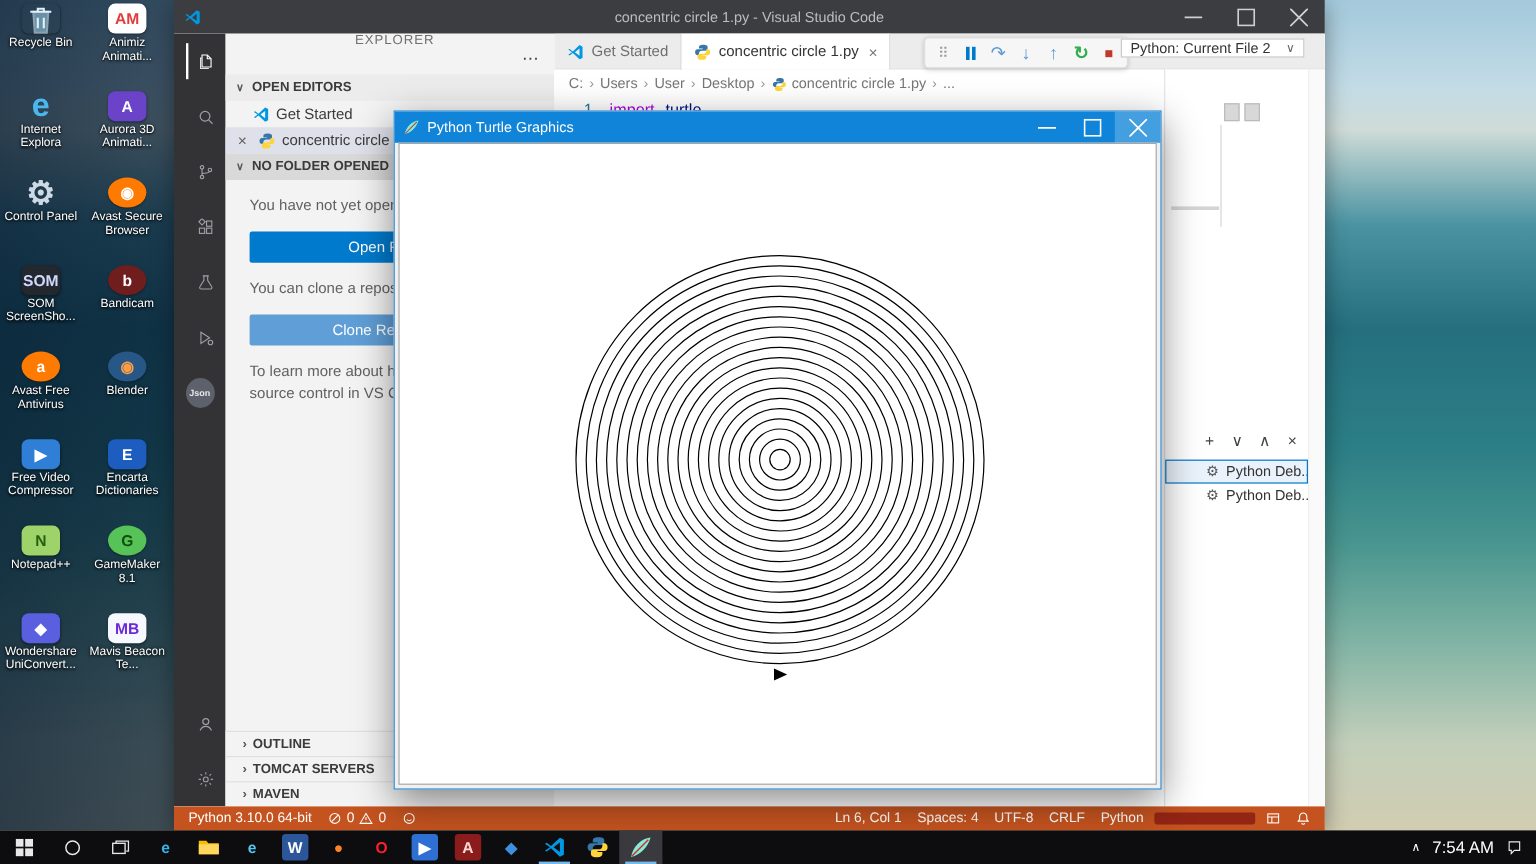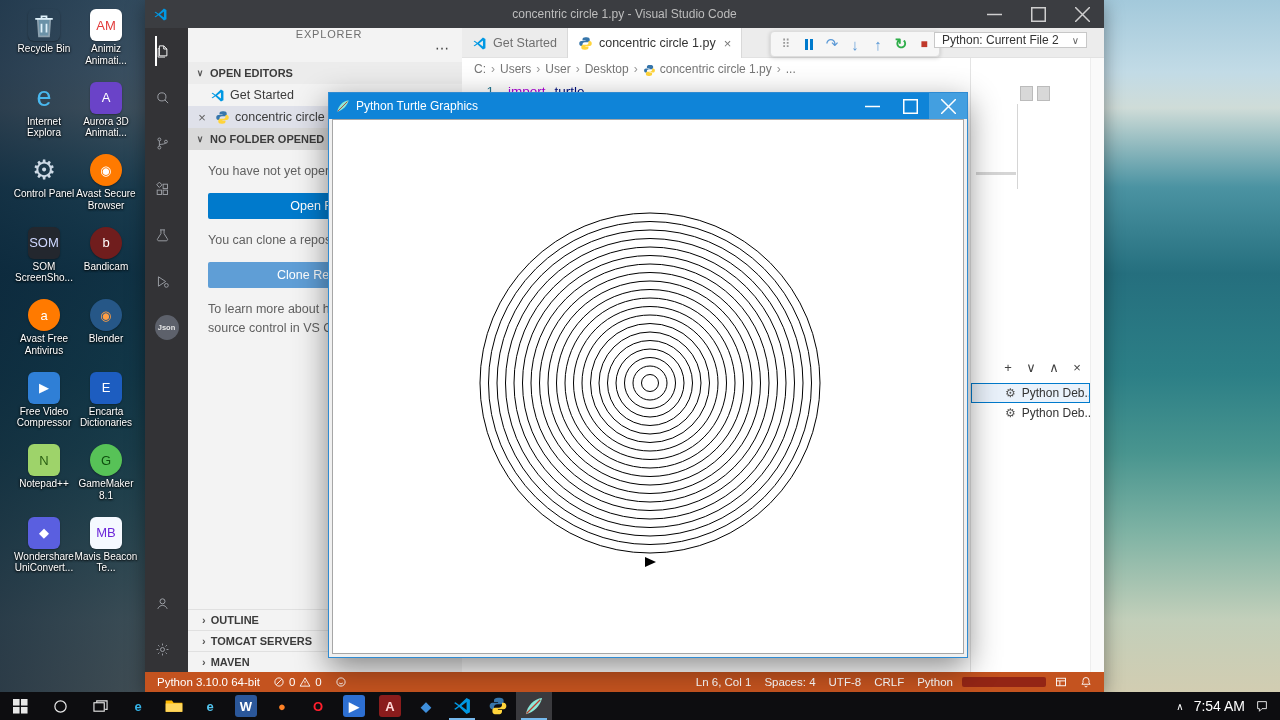--- a/index.html
+++ b/index.html
@@ -10,45 +10,45 @@
   #wall-shade { position:absolute; left:0; top:0; width:420px; height:692px;
     background:linear-gradient(90deg,rgba(8,28,48,.82) 0%,rgba(8,28,48,.72) 150px,rgba(8,28,48,0) 100%); }
   .verse { position:absolute; top:6px; left:1106px; width:170px; color:#fff;
     font-family:"Liberation Serif", serif; font-style:italic; font-weight:bold;
     text-shadow:1px 2px 3px rgba(0,0,0,.6); line-height:1.15; }
   .verse .l1 { font-size:24px; }
   .verse .l2 { font-size:21px; }
 
   
   .dcol { position:absolute; top:2px; width:68px; display:flex; flex-direction:column; gap:6.5px; z-index:1; }
-  #dcol1 { left:10px; } #dcol2 { left:72px; }
+  #dcol1 { left:0; } #dcol2 { left:72px; }
   .dicon { height:66px; display:flex; flex-direction:column; align-items:center; cursor:pointer; }
-  .dglyph { width:32px; height:32px; border-radius:6px; display:flex; align-items:center; justify-content:center;
-    font-weight:normal; font-size:13px; margin-top:7px; box-shadow:0 1px 2px rgba(0,0,0,.35); }
+  .dglyph { width:32px; height:25px; border-radius:6px; display:flex; align-items:center; justify-content:center;
+    font-weight:bold; font-size:13px; margin-top:1px; box-shadow:0 1px 2px rgba(0,0,0,.35); }
   .dglyph.big { font-size:27px; box-shadow:none; }
   .dglyph.round { border-radius:50%; }
   .dglyph svg { width:30px; height:30px; }
   .dlabel { margin-top:2px; font-size:10px; color:#fff; text-align:center; line-height:1.15;
     text-shadow:0 1px 2px rgba(0,0,0,.95), 0 0 3px rgba(0,0,0,.7); width:68px; }
 
   
   #vscode { position:absolute; left:145px; top:0; width:959px; height:692px; background:#fff; z-index:10;
     box-shadow:0 4px 18px rgba(0,0,0,.4); }
   .titlebar { height:28px; background:#3b3d41; display:flex; align-items:center; color:#cccccc; font-size:12.5px; position:relative; }
   .vsc-logo { width:16px; height:16px; margin:0 6px 0 8px; }
   .vsc-logo svg { width:16px; height:16px; }
   .menu-item { padding:0 9px; height:28px; display:flex; align-items:center; cursor:pointer; }
   .window-title { position:absolute; left:50%; transform:translateX(-50%); color:#bdbdbd; white-space:nowrap; font-size:12px; }
   .win-controls { margin-left:auto; display:flex; height:28px; }
   .win-btn { width:44px; height:28px; display:flex; align-items:center; justify-content:center; color:#cfcfcf; cursor:pointer; }
 
   .vsc-main { position:absolute; top:28px; left:0; right:0; bottom:20px; overflow:hidden; }
 
   .activitybar { position:absolute; left:0; top:0; bottom:0; width:43px; background:#333336; display:flex; flex-direction:column; align-items:center; }
-  .ab-item { width:24px; height:46px; display:flex; align-items:center; justify-content:flex-start; color:#9da0a6; cursor:pointer; position:relative; }
+  .ab-item { width:24px; height:46px; display:flex; align-items:center; justify-content:flex-end; color:#9da0a6; cursor:pointer; position:relative; }
   .ab-item svg { width:23px; height:23px; }
   .ab-item.active { color:#fff; }
   .ab-item.active::before { content:""; position:absolute; left:0; top:8px; bottom:8px; width:2px; background:#fff; }
   .ab-badge { width:25px; height:25px; border-radius:50%; background:#5d616b; color:#e8e8e8; font-size:7.5px; font-weight:bold;
     display:flex; align-items:center; justify-content:center; }
   .ab-spacer { flex:1; }
 
   .sidebar { position:absolute; left:43px; top:0; bottom:0; width:274px; background:#f3f3f3; color:#3b3b3b; }
   .sb-title { height:34px; display:flex; align-items:center; padding:0 12px 0 20px; font-size:11px; color:#6f6f6f; letter-spacing:.8px;flex-direction:column; }
   .sb-more { margin-left:auto; color:#424242; font-size:14px; cursor:pointer; letter-spacing:1px; }

